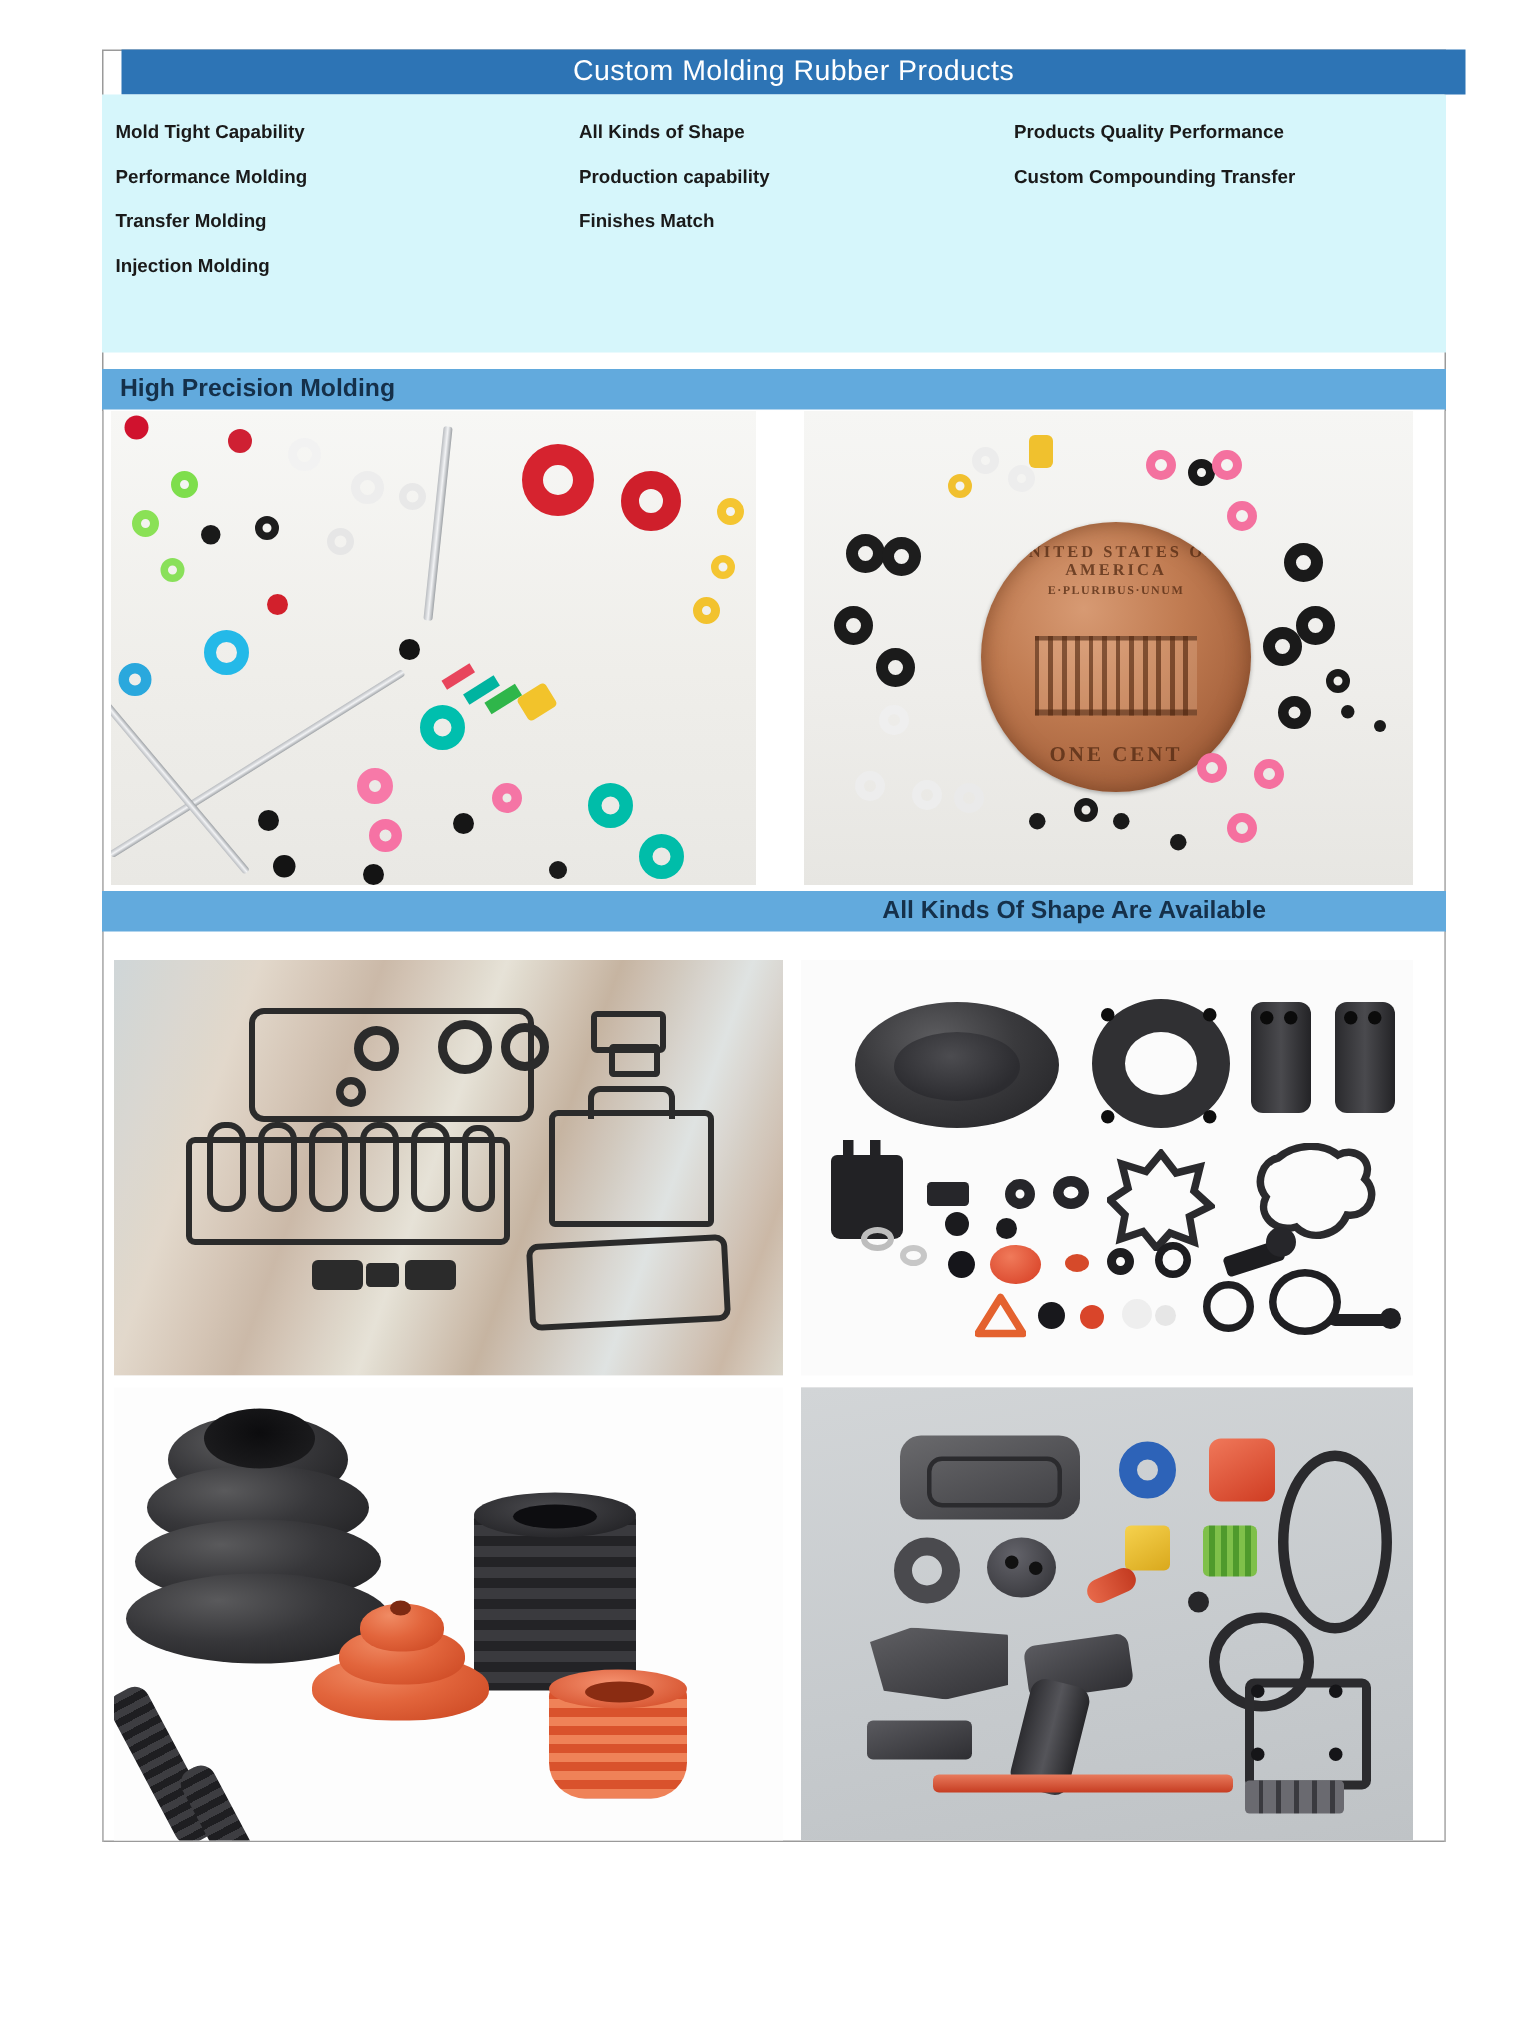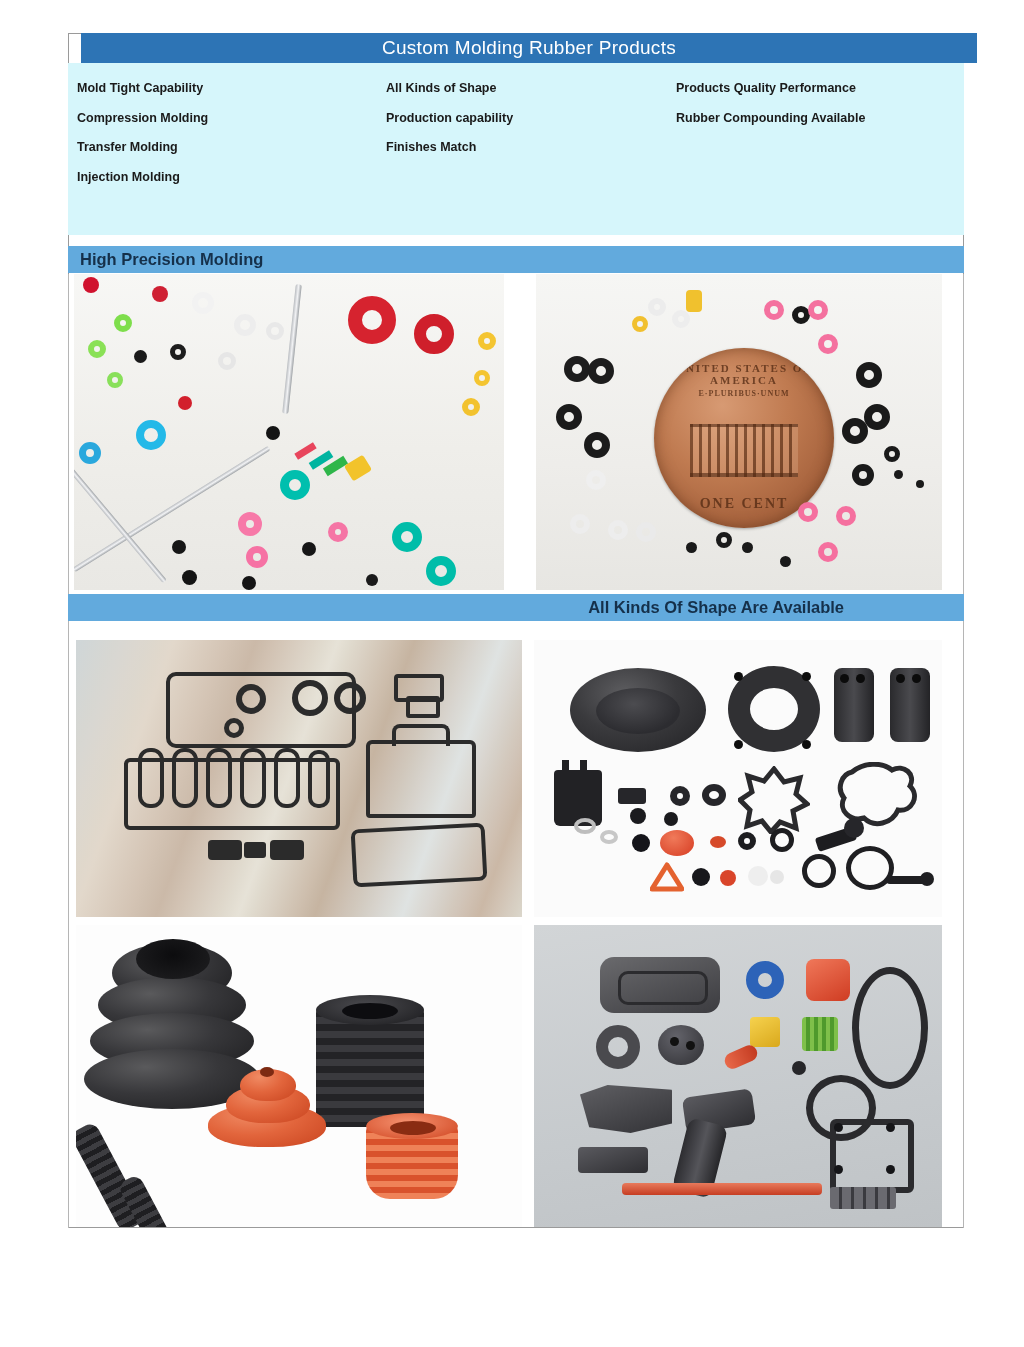--- a/index.html
+++ b/index.html
@@ -200,32 +200,32 @@
 
 <div class="page">
 
   <div class="doc-frame"></div>
 
   <div class="title-bar">Custom Molding Rubber Products</div>
 
   <div class="features">
     <div class="feat-col c1">
       <div class="feat-item">Mold Tight Capability</div>
-      <div class="feat-item">Compression Molding</div>
+      <div class="feat-item">Performance Molding</div>
       <div class="feat-item">Transfer Molding</div>
       <div class="feat-item">Injection Molding</div>
     </div>
     <div class="feat-col c2">
       <div class="feat-item">All Kinds of Shape</div>
       <div class="feat-item">Production capability</div>
       <div class="feat-item">Finishes Match</div>
     </div>
     <div class="feat-col c3">
       <div class="feat-item">Products Quality Performance</div>
-      <div class="feat-item">Rubber Compounding Available</div>
+      <div class="feat-item">Custom Compounding Transfer</div>
     </div>
   </div>
 
   <div class="section-bar left" id="bar-precision">High Precision Molding</div>
 
   <div class="vline" style="left:68px;  top:274px; height:320px;"></div>
   <div class="vline" style="left:963px; top:274px; height:320px;"></div>
   <div class="vline" style="left:68px;  top:621px; height:607px;"></div>
   <div class="vline" style="left:963px; top:621px; height:607px;"></div>
 

